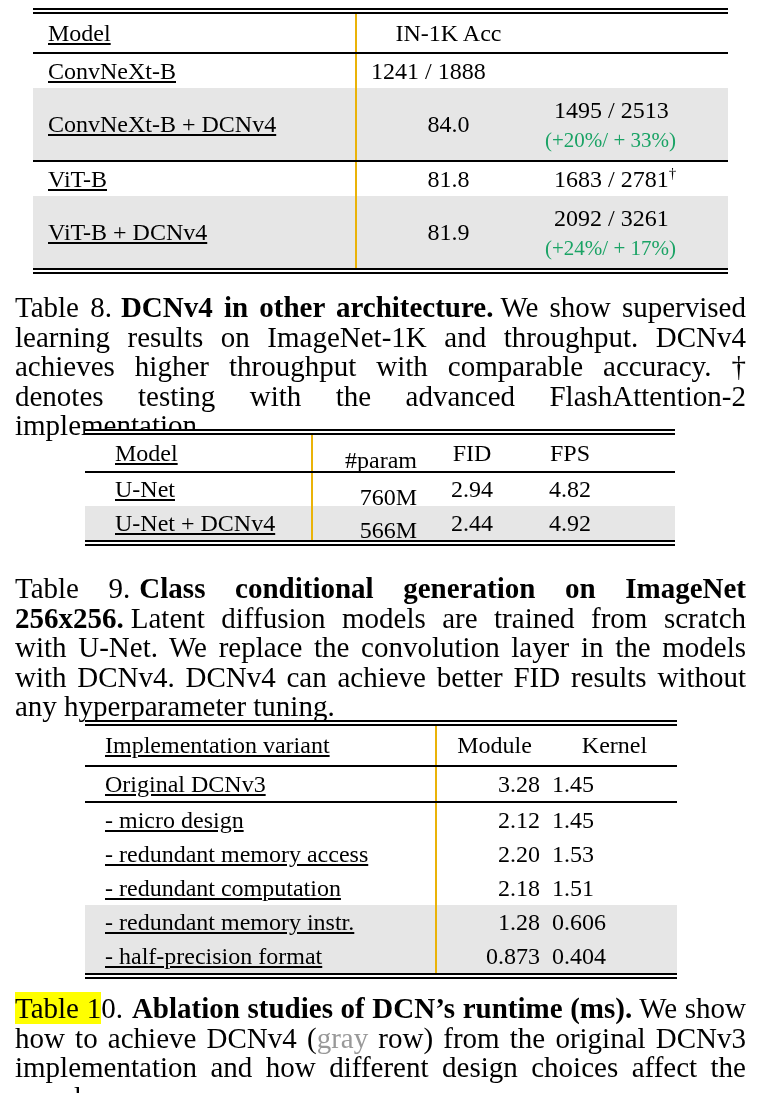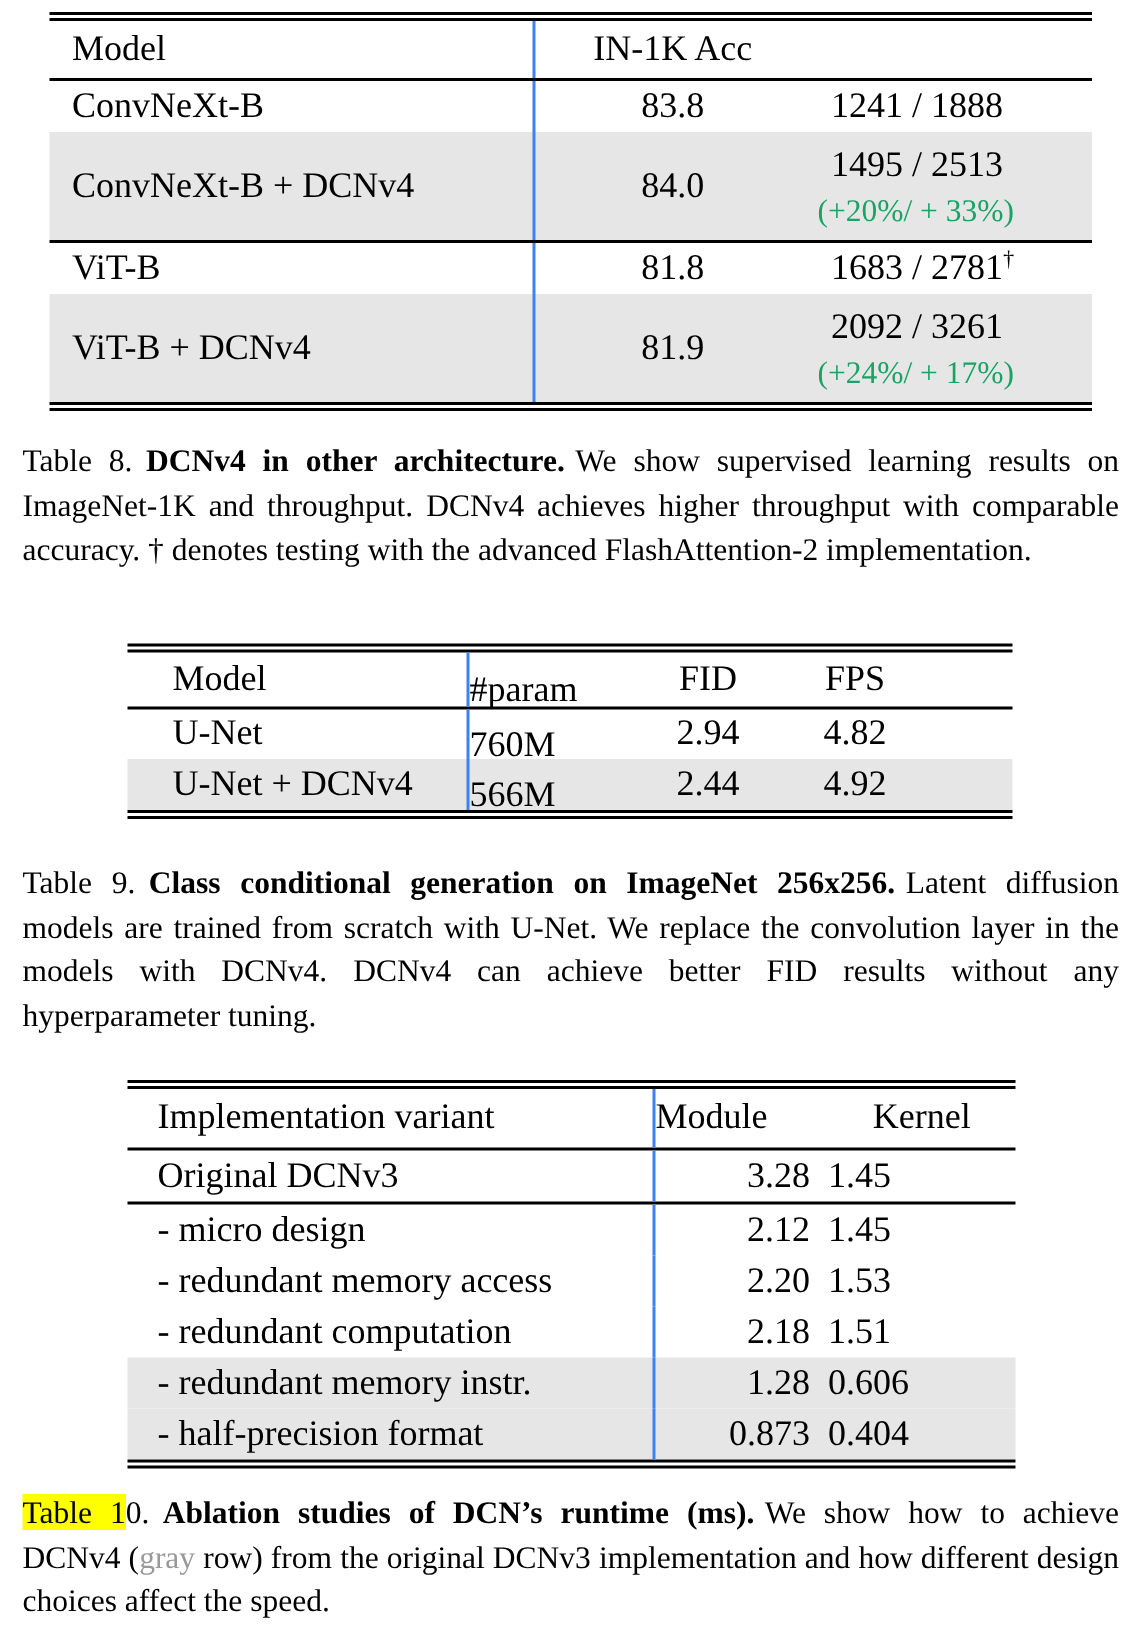--- a/index.html
+++ b/index.html
@@ -11,59 +11,59 @@
     position:relative;
     overflow:hidden;
   }
   .tbl { position:absolute; font-size:24px; }
   .rule-thick { box-sizing:border-box; height:6px;
     border-top:2.5px solid #000; border-bottom:2.5px solid #000; background:#fff; }
   .rule-thin { height:2px; background:#000; }
   .row { display:flex; align-items:center; }
   .gray { background:var(--row_gray); }
   .vcell { align-self:stretch; display:flex; align-items:center;
-    box-sizing:border-box; border-right:2px solid #3b82f6; }
+    box-sizing:border-box; border-right:2px solid #eab308;text-decoration:underline; }
 
   
   #t8 { left:33px; top:8px; width:695px; }
   #t8 .c1 { width:324px; padding-left:15px; }
   #t8 .c2 { width:183px; text-align:center; }
   #t8 .c3 { flex:1; padding-left:3px; box-sizing:border-box;
     display:flex; flex-direction:column; justify-content:center; }
   #t8 .hrow { height:38px; }
   #t8 .r1 { height:34px; }
   #t8 .r2 { height:72px; }
   .tpline { padding-left:11px; line-height:32px; }
   #t8 .hrow .tpline { padding-left:0; line-height:normal; }
   .gain { color:var(--green); font-size:21px; line-height:29px; padding-left:2px; }
   sup.dagger { font-size:15px; line-height:0; }
 
   
   #t9 { left:85px; top:429px; width:590px; }
   #t9 .c1 { width:228px; padding-left:30px; }
-  #t9 .c2 { width:104px; text-align:left;margin-top:15px; }
+  #t9 .c2 { width:104px; text-align:right;margin-top:15px; }
   #t9 .c3 { width:110px; text-align:center; }
   #t9 .c4 { width:86px; text-align:center; }
   #t9 .hrow { height:36px; }
   #t9 .r1 { height:33px; }
   #t9 .r2 { height:34px; }
 
   
   #t10 { left:85px; top:720px; width:592px; }
   #t10 .c1 { width:352px; padding-left:20px; }
   #t10 .c2 { width:115px; text-align:right; padding-right:12px; box-sizing:border-box; }
   #t10 .c3 { flex:1; text-align:left; padding-right:10px; box-sizing:border-box; }
-  #t10 .h2 { width:115px; padding:0; }
+  #t10 .h2 { width:115px; text-align:center; padding:0; }
   #t10 .h3 { flex:1; text-align:center; padding:0; }
   #t10 .hrow { height:39px; }
   #t10 .r { height:34px; }
 
   
   .caption { position:absolute; left:15px; width:731px;
-    font-size:21px; line-height:29.5px; text-align:justify; }
+    font-size:29px; line-height:29.5px; text-align:justify; }
   #c8 { top:293px; }
   #c9 { top:574px; }
   #c10 { top:994px; }
   .cap-label { margin-right:9px; }
   .cap-title { font-weight:bold; margin-right:7px; }
   .hl { background:var(--highlight); }
   .muted { color:var(--muted_gray); }
 </style>
 </head>
 <body>
@@ -71,21 +71,20 @@
 <div id="t8" class="tbl">
   <div class="rule-thick"></div>
   <div class="row hrow">
     <div class="c1 vcell">Model</div>
     <div class="c2">IN-1K Acc</div>
   </div>
   <div class="rule-thin"></div>
 
   <div class="row r1">
     <div class="c1 vcell">ConvNeXt-B</div>
-    <div class="c2">83.8</div>
     <div class="c3">
       <div class="tpline">1241 / 1888</div>
     </div>
   </div>
 
   <div class="row r2 gray">
     <div class="c1 vcell">ConvNeXt-B + DCNv4</div>
     <div class="c2">84.0</div>
     <div class="c3">
       <div class="tpline">1495 / 2513</div>

